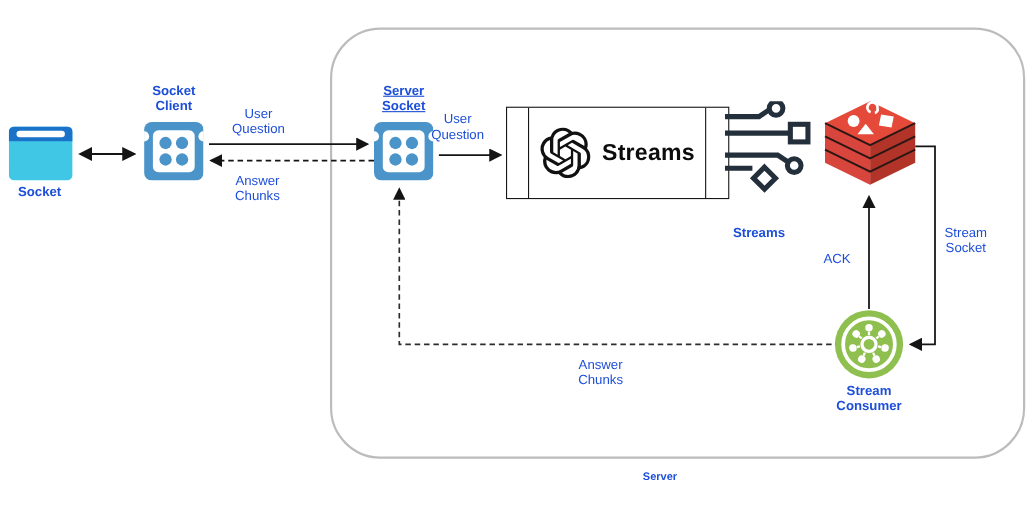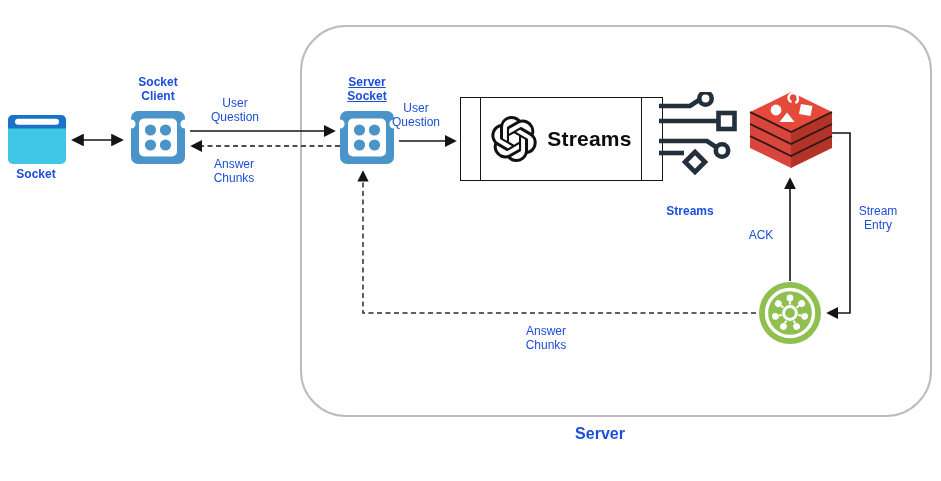--- a/index.html
+++ b/index.html
@@ -11,21 +11,21 @@
   .wires{left:0;top:0;z-index:1;}
   .node,.lbl{z-index:2;}
   .lbl{position:absolute;font-size:12px;line-height:14px;text-align:center;color:#1d4ed8;}
   .lbl.bold{font-weight:bold;}
   .openai-box{left:460px;top:97px;width:201px;height:82px;border:1.6px solid #161616;
               background:#fff;z-index:2;}
   .strut{position:absolute;top:0;bottom:0;width:0;border-left:1.4px solid #161616;}
   .openai-inner{position:absolute;left:0;top:0;width:100%;height:100%;
                 display:flex;align-items:center;justify-content:center;gap:10px;}
   .openai-text{font-weight:bold;font-size:21px;letter-spacing:.2px;color:#0c0c0c;}
-  .server-title{font-size:16px;}
+  .server-title{font-size:10px;}
 </style>
 </head>
 <body>
 
 <div class="canvas">
 
   <div class="abs server-box"></div>
 
   <svg class="abs wires" width="941" height="481" viewBox="0 0 941 481">
     <defs>
@@ -107,21 +107,21 @@
     <path d="M1,21 L42,41 L83,21" fill="none" stroke="#2b1713" stroke-width="1.8"></path>
     <path d="M1,33 L42,53 L83,33" fill="none" stroke="#2b1713" stroke-width="1.8"></path>
     <path d="M1,45 L42,65 L83,45" fill="none" stroke="#2b1713" stroke-width="1.8"></path>
     <circle cx="27" cy="19" r="5.4" fill="#ffffff"></circle>
     <polygon points="38,21.5 45.5,31 30.5,31" fill="#ffffff"></polygon>
     <polygon points="52,13 63.5,15 61.5,25 50,23" fill="#ffffff"></polygon>
     <path d="M42.5,11 a4.6,4.6 0 1 1 6.2,-3.6 a3.1,3.1 0 0 1 -2.4,4.2" fill="none" stroke="#ffffff" stroke-width="2.5"></path>
   </svg>
 
   <div class="lbl" style="left:739px;top:228px;width:44px;">ACK</div>
-  <div class="lbl" style="left:851px;top:204px;width:54px;">Stream Entry</div>
+  <div class="lbl" style="left:851px;top:204px;width:54px;">Stream Socket</div>
 
   <svg class="abs node" style="left:758px;top:281px;" width="64" height="64" viewBox="0 0 64 64">
     <circle cx="32" cy="32" r="31" fill="#8fc04f"></circle>
     <circle cx="32" cy="32" r="23.5" fill="none" stroke="#ffffff" stroke-width="3.4"></circle>
     <circle cx="32" cy="32" r="6.4" fill="none" stroke="#ffffff" stroke-width="3"></circle>
     <g stroke="#ffffff" stroke-width="2" fill="#ffffff">
       <g transform="rotate(0 32 32)">
           <line x1="32" y1="23.5" x2="32" y2="20.5"></line>
           <circle cx="32" cy="17" r="3.4" stroke="none"></circle>
         </g>
@@ -144,18 +144,19 @@
       <g transform="rotate(257 32 32)">
           <line x1="32" y1="23.5" x2="32" y2="20.5"></line>
           <circle cx="32" cy="17" r="3.4" stroke="none"></circle>
         </g>
       <g transform="rotate(309 32 32)">
           <line x1="32" y1="23.5" x2="32" y2="20.5"></line>
           <circle cx="32" cy="17" r="3.4" stroke="none"></circle>
         </g>
     </g>
   </svg>
+  <div class="lbl bold" style="left:748px;top:348px;width:84px;">Stream Consumer</div>
 
   <div class="lbl" style="left:513px;top:324px;width:66px;">Answer Chunks</div>
 
   <div class="lbl bold server-title" style="left:555px;top:427px;width:90px;">Server</div>
 
 </div>
 
 </body></html>

